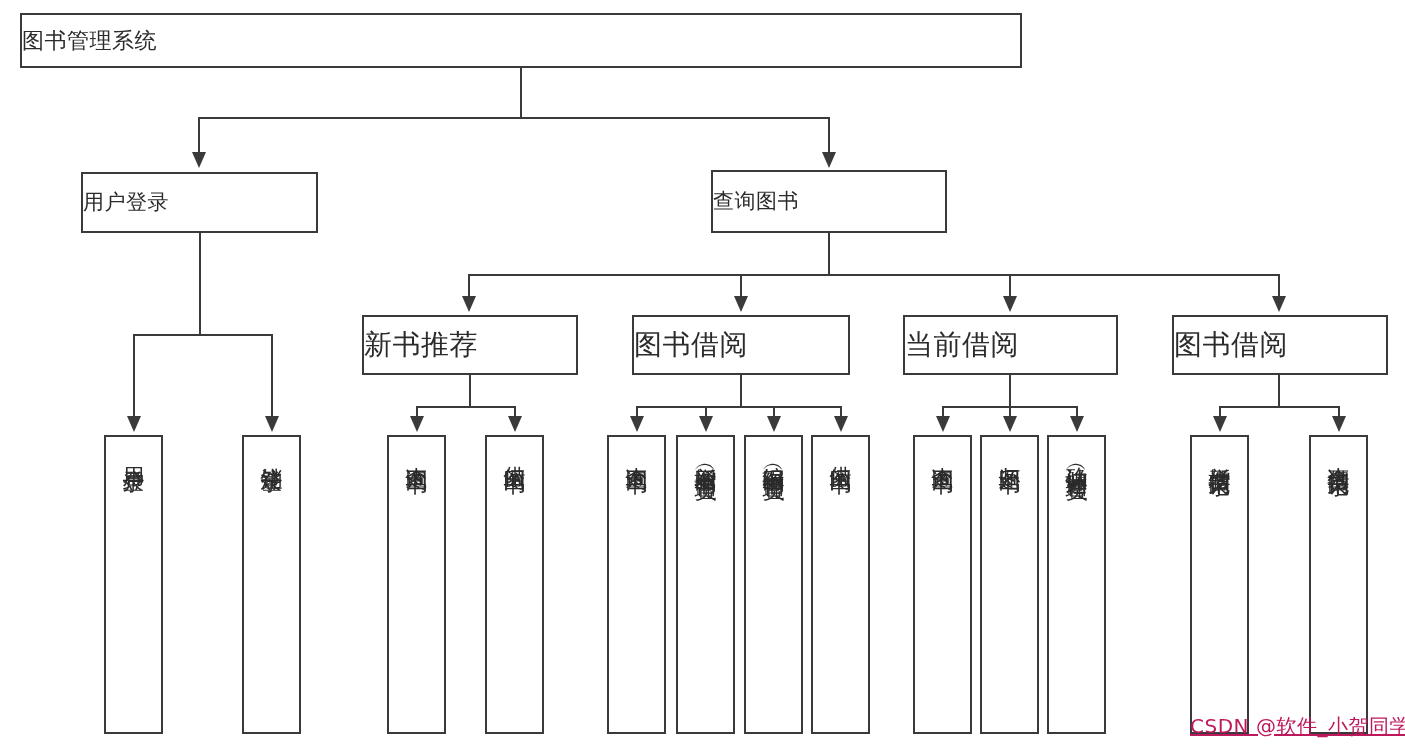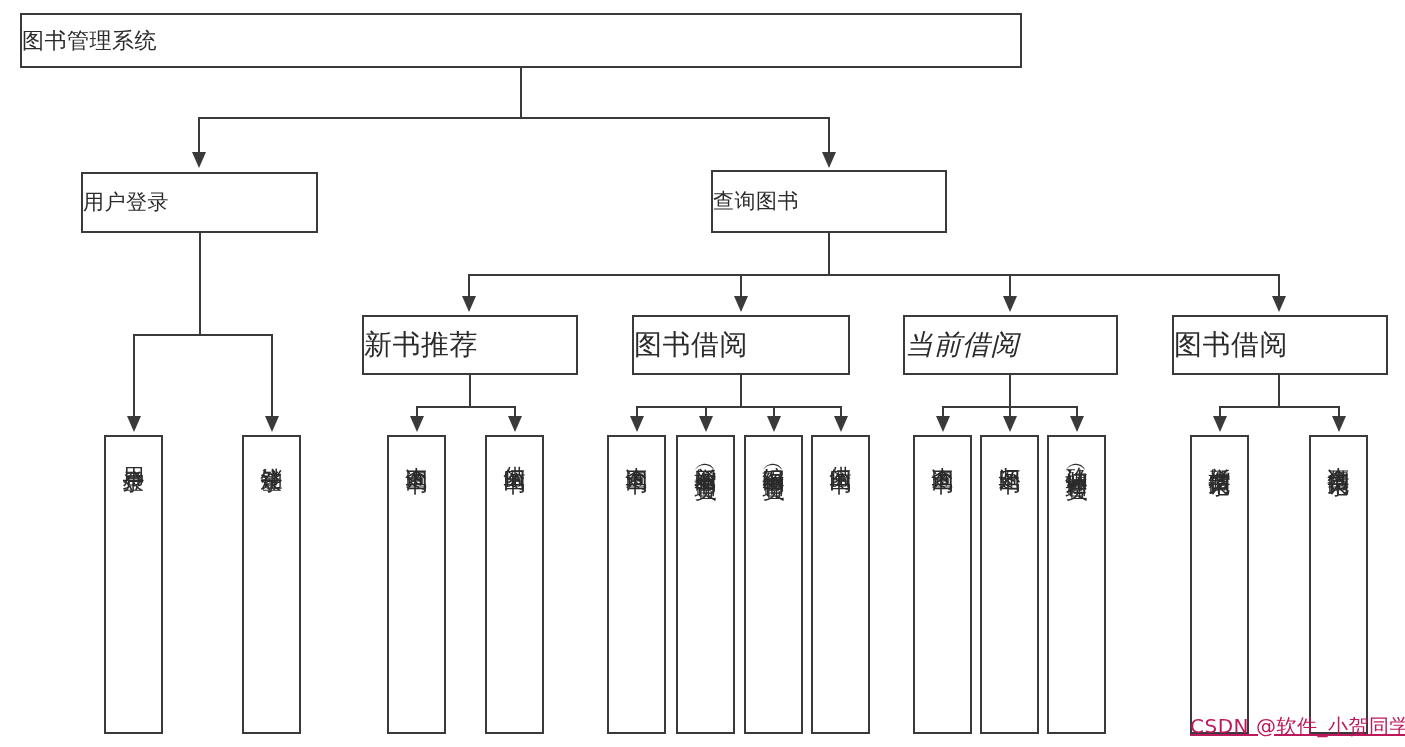--- a/index.html
+++ b/index.html
@@ -116,21 +116,21 @@
   <div class="arrow" style="left:1003px;top:296px;"></div>
   <div class="vline" style="left:1278px;top:274px;height:24px;"></div>
   <div class="arrow" style="left:1272px;top:296px;"></div>
 
   <div class="node lvl3" style="left:362px;top:315px;width:216px;height:60px;">
     <span class="lbl">新书推荐</span>
   </div>
   <div class="node lvl3" style="left:632px;top:315px;width:218px;height:60px;">
     <span class="lbl">图书借阅</span>
   </div>
-  <div class="node lvl3" style="left:903px;top:315px;width:215px;height:60px;font-style:italic;">
+  <div class="node lvl3" style="left:903px;top:315px;width:215px;height:60px;">
     <span class="lbl">当前借阅</span>
   </div>
   <div class="node lvl3" style="left:1172px;top:315px;width:216px;height:60px;">
     <span class="lbl">图书借阅</span>
   </div>
 
   <div class="vline" style="left:469px;top:375px;height:32px;"></div>
   <div class="hline" style="left:416px;top:406px;width:100px;"></div>
   <div class="vline" style="left:416px;top:406px;height:12px;"></div>
   <div class="arrow" style="left:410px;top:416px;"></div>

